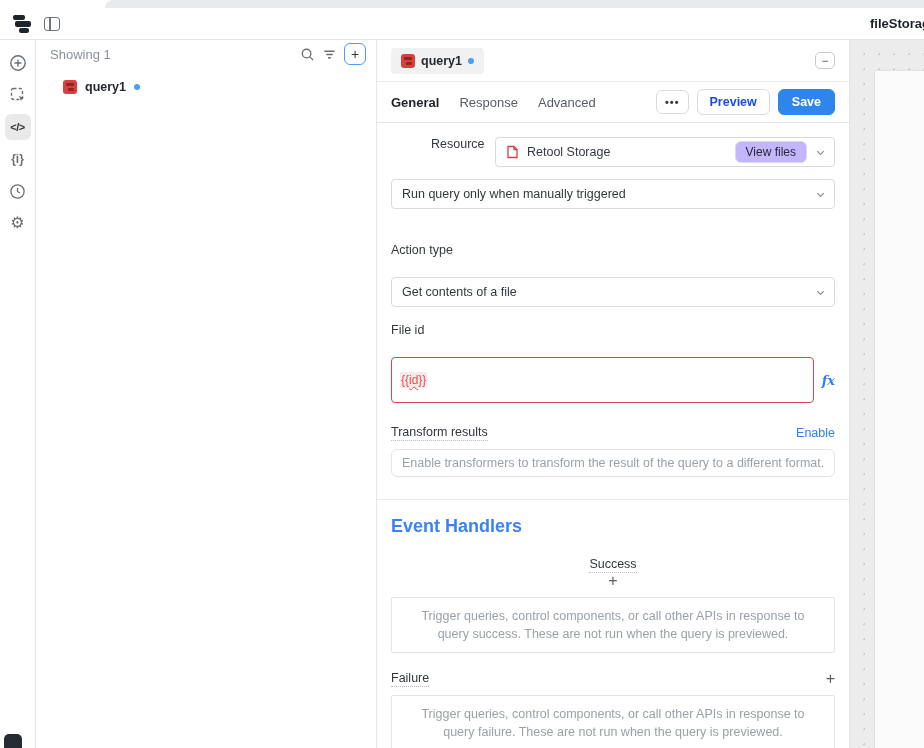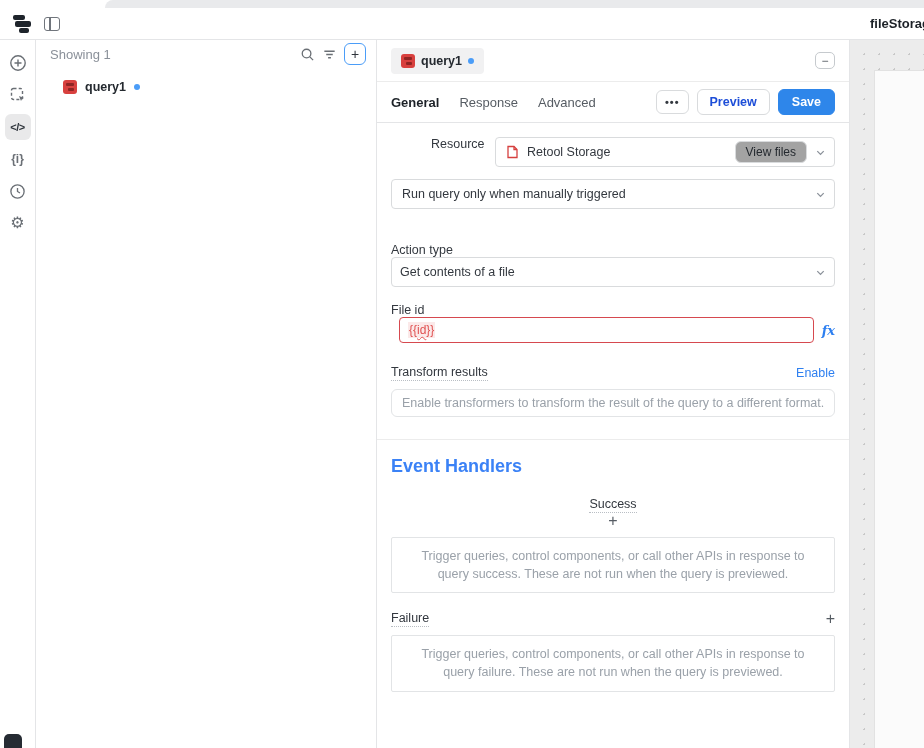--- a/index.html
+++ b/index.html
@@ -77,29 +77,29 @@
   .save-btn { background:#2e86ea; border-color:#2e86ea; color:#fff; font-weight:700; padding:5px 13px; }
 
   .content { padding:14px; }
   .row { display:flex; align-items:flex-start;margin-left:40px; }
   .field-label { font-size:12.5px; color:#33383f; }
   .resource-label { width:64px; flex:none; }
   .select { display:flex; align-items:center; border:1px solid #d9dbdd; border-radius:4px; background:#fff;
     height:30px; padding:0 8px 0 10px; cursor:pointer; flex:1; }
   .select .sel-text { font-size:12.5px; color:#33383f; flex:1; }
   .file-ico { margin-right:8px; display:flex; }
-  .view-files { border:1px solid #d9dbdd; border-radius:6px; background:#a3a3a3; font-size:12px; color:#24292f;
+  .view-files { border:1px solid #d9dbdd; border-radius:6px; background:#c4b5fd; font-size:12px; color:#24292f;
     padding:3px 10px; margin-right:8px; font-family:inherit; cursor:pointer; }
   .chev { color:#8a9099; display:flex; flex:none; }
-  .mt12 { margin-top:12px; } .mt34 { margin-top:34px; } .mt6 { margin-top:0;padding-left:8px; }
+  .mt12 { margin-top:12px; } .mt34 { margin-top:34px; } .mt6 { margin-top:20px; }
   .mt16 { margin-top:16px; } .mt22 { margin-top:22px; } .mt8 { margin-top:8px; }
   .mt20 { margin-top:20px;flex-direction:column; } .mt18 { margin-top:18px; }
 
   .fileid-row { display:flex; align-items:center; gap:8px; }
-  .fileid-input { flex:1; border:1px solid #d6494f; border-radius:4px; height:26px; display:flex;
+  .fileid-input { flex:1; border:1px solid #d6494f; border-radius:4px; height:46px; display:flex;
     align-items:center; padding:0 8px; background:#fff; cursor:text; }
   .token { background:#fbe9e9; color:#e05252; font-size:12px; padding:1px 1px; }
   .token .wavy { text-decoration:underline wavy #e05252 1px; text-underline-offset:2px; }
   .fx { font-family:"DejaVu Serif", serif; font-style:italic; font-weight:700; color:#2d7ff0;
     font-size:13px; cursor:pointer; flex:none; }
 
   .label-row { display:flex; align-items:center; justify-content:space-between; }
   .dotted-label { border-bottom:1px dotted #b9bec4; padding-bottom:1px; cursor:help; }
   .enable-link { color:#2d7ff0; font-size:12.5px; cursor:pointer; }
   .ghost-input { width:100%; border:1px solid #e2e4e6; border-radius:6px; height:28px; padding:0 10px;

